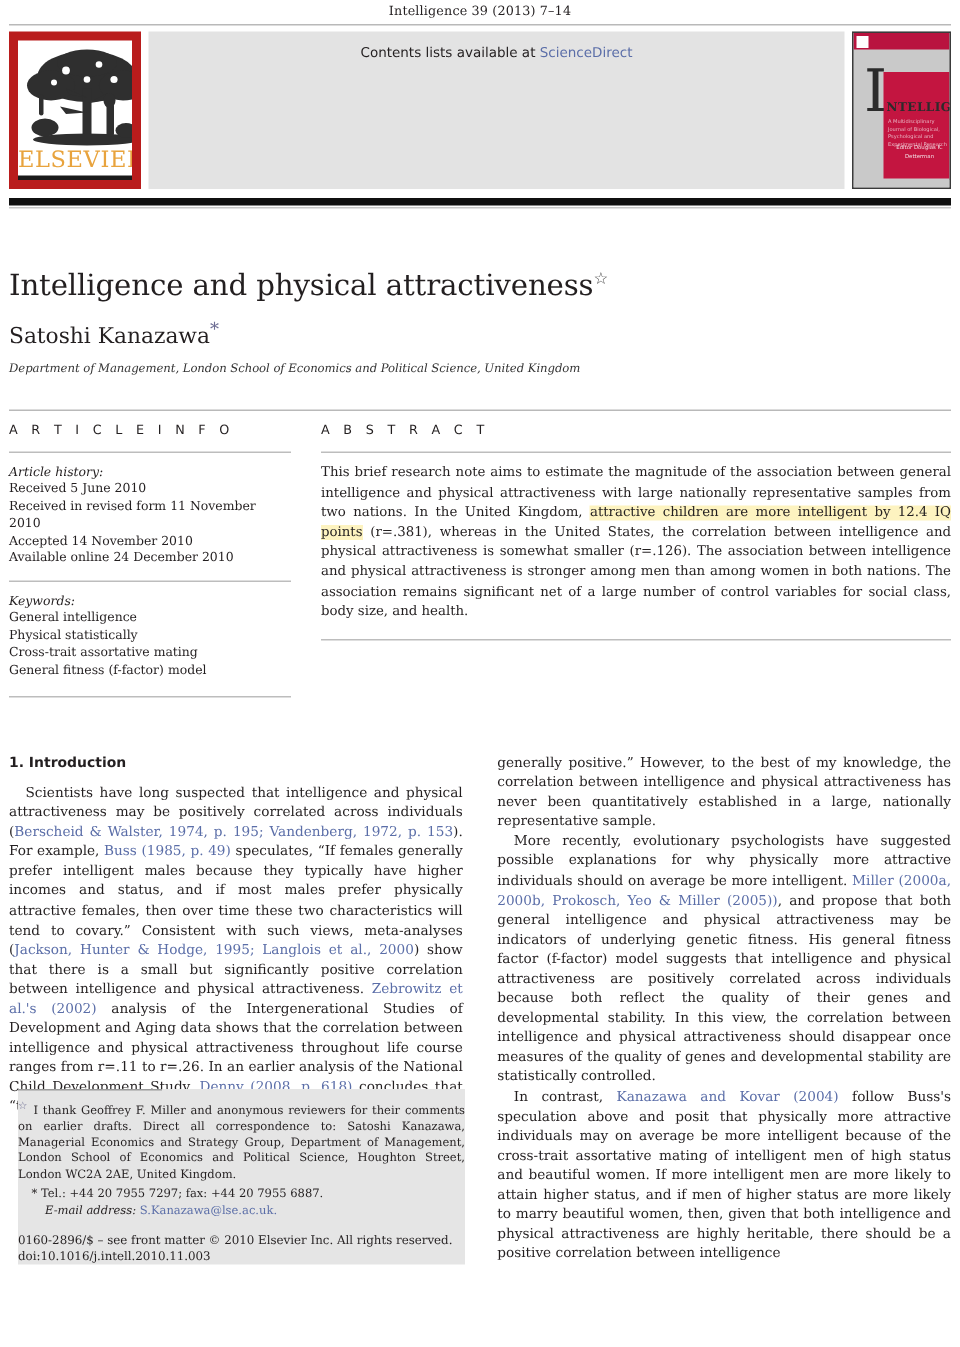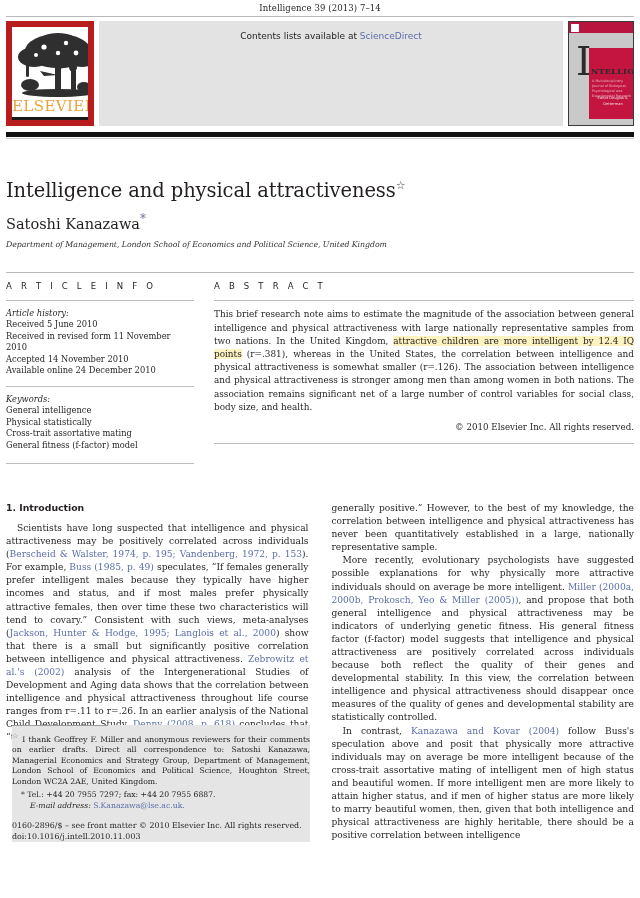--- a/index.html
+++ b/index.html
@@ -469,21 +469,20 @@
     <div class="info-line">Physical statistically</div>
     <div class="info-line">Cross-trait assortative mating</div>
     <div class="info-line">General fitness (f-factor) model</div>
     <div class="info-bottom-rule"></div>
   </div>
 
   <div class="col-abstract">
     <div class="section-head">A B S T R A C T</div>
     <div class="hairline"></div>
     <p class="abstract-text"><span>This brief research note aims to estimate the magnitude of the association between general intelligence and physical attractiveness with large nationally representative samples from two nations. In the United Kingdom, </span><span class="hl">attractive children are more intelligent by 12.4 IQ points</span><span> (r=.381), whereas in the United States, the correlation between intelligence and physical attractiveness is somewhat smaller (r=.126). The association between intelligence and physical attractiveness is stronger among men than among women in both nations. The association remains significant net of a large number of control variables for social class, body size, and health.</span></p>
-    <div class="copyright">© 2010 Elsevier Inc. All rights reserved.</div>
     <div class="abstract-bottom-rule"></div>
   </div>
 
 </div>
 
 <div class="body-cols">
 
   <div class="bodycol">
     <div class="h2">1. Introduction</div>
     <p class="p" id="left-p0"><span>Scientists have long suspected that intelligence and physical attractiveness may be positively correlated across individuals (</span><span class="ref">Berscheid &amp; Walster, 1974, p. 195; Vandenberg, 1972, p. 153</span><span>). For example, </span><span class="ref">Buss (1985, p. 49)</span><span> speculates, “If females generally prefer intelligent males because they typically have higher incomes and status, and if most males prefer physically attractive females, then over time these two characteristics will tend to covary.” Consistent with such views, meta-analyses (</span><span class="ref">Jackson, Hunter &amp; Hodge, 1995; Langlois et al., 2000</span><span>) show that there is a small but significantly positive correlation between intelligence and physical attractiveness. </span><span class="ref">Zebrowitz et al.'s (2002)</span><span> analysis of the Intergenerational Studies of Development and Aging data shows that the correlation between intelligence and physical attractiveness throughout life course ranges from r=.11 to r=.26. In an earlier analysis of the National Child Development Study, </span><span class="ref">Denny (2008, p. 618)</span><span> concludes that “the relationship between intelligence and being attractive is</span></p>

